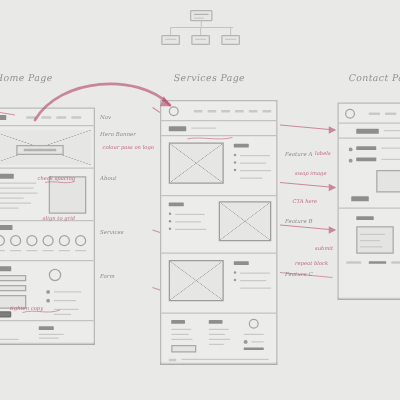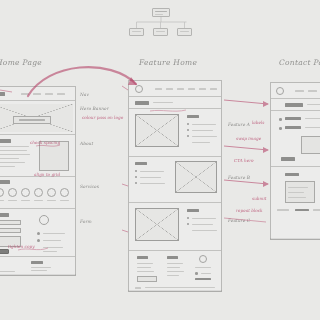--- a/index.html
+++ b/index.html
@@ -99,21 +99,21 @@
     <div class="smnode" style="left:129px;top:28px;width:15px;height:8px;"></div>
     <div class="smnode" style="left:153px;top:28px;width:15px;height:8px;"></div>
     <div class="smnode" style="left:177px;top:28px;width:15px;height:8px;"></div>
 
     <div class="bar" style="left:132px;top:31px;width:9px;height:1px;"></div>
     <div class="bar" style="left:156px;top:31px;width:9px;height:1px;"></div>
     <div class="bar" style="left:180px;top:31px;width:9px;height:1px;"></div>
   </div>
 
   <div class="panel-title" style="left:-4px;top:58px;">Home Page</div>
-  <div class="panel-title" style="left:139px;top:58px;">Feature Home</div>
+  <div class="panel-title" style="left:139px;top:58px;">Services Page</div>
   <div class="panel-title" style="left:279px;top:58px;">Contact Page</div>
 
   <div class="panel" style="left:-14px;top:86px;width:90px;height:190px;">
 
     <div class="band" style="top:0;height:14px;"></div>
     <div class="bar dark" style="left:4px;top:5px;width:14px;height:4px;"></div>
     <div class="bar" style="left:34px;top:6px;width:8px;height:1.6px;"></div>
     <div class="bar" style="left:46px;top:6px;width:8px;height:1.6px;"></div>
     <div class="bar" style="left:58px;top:6px;width:8px;height:1.6px;"></div>
     <div class="bar" style="left:70px;top:6px;width:8px;height:1.6px;"></div>

